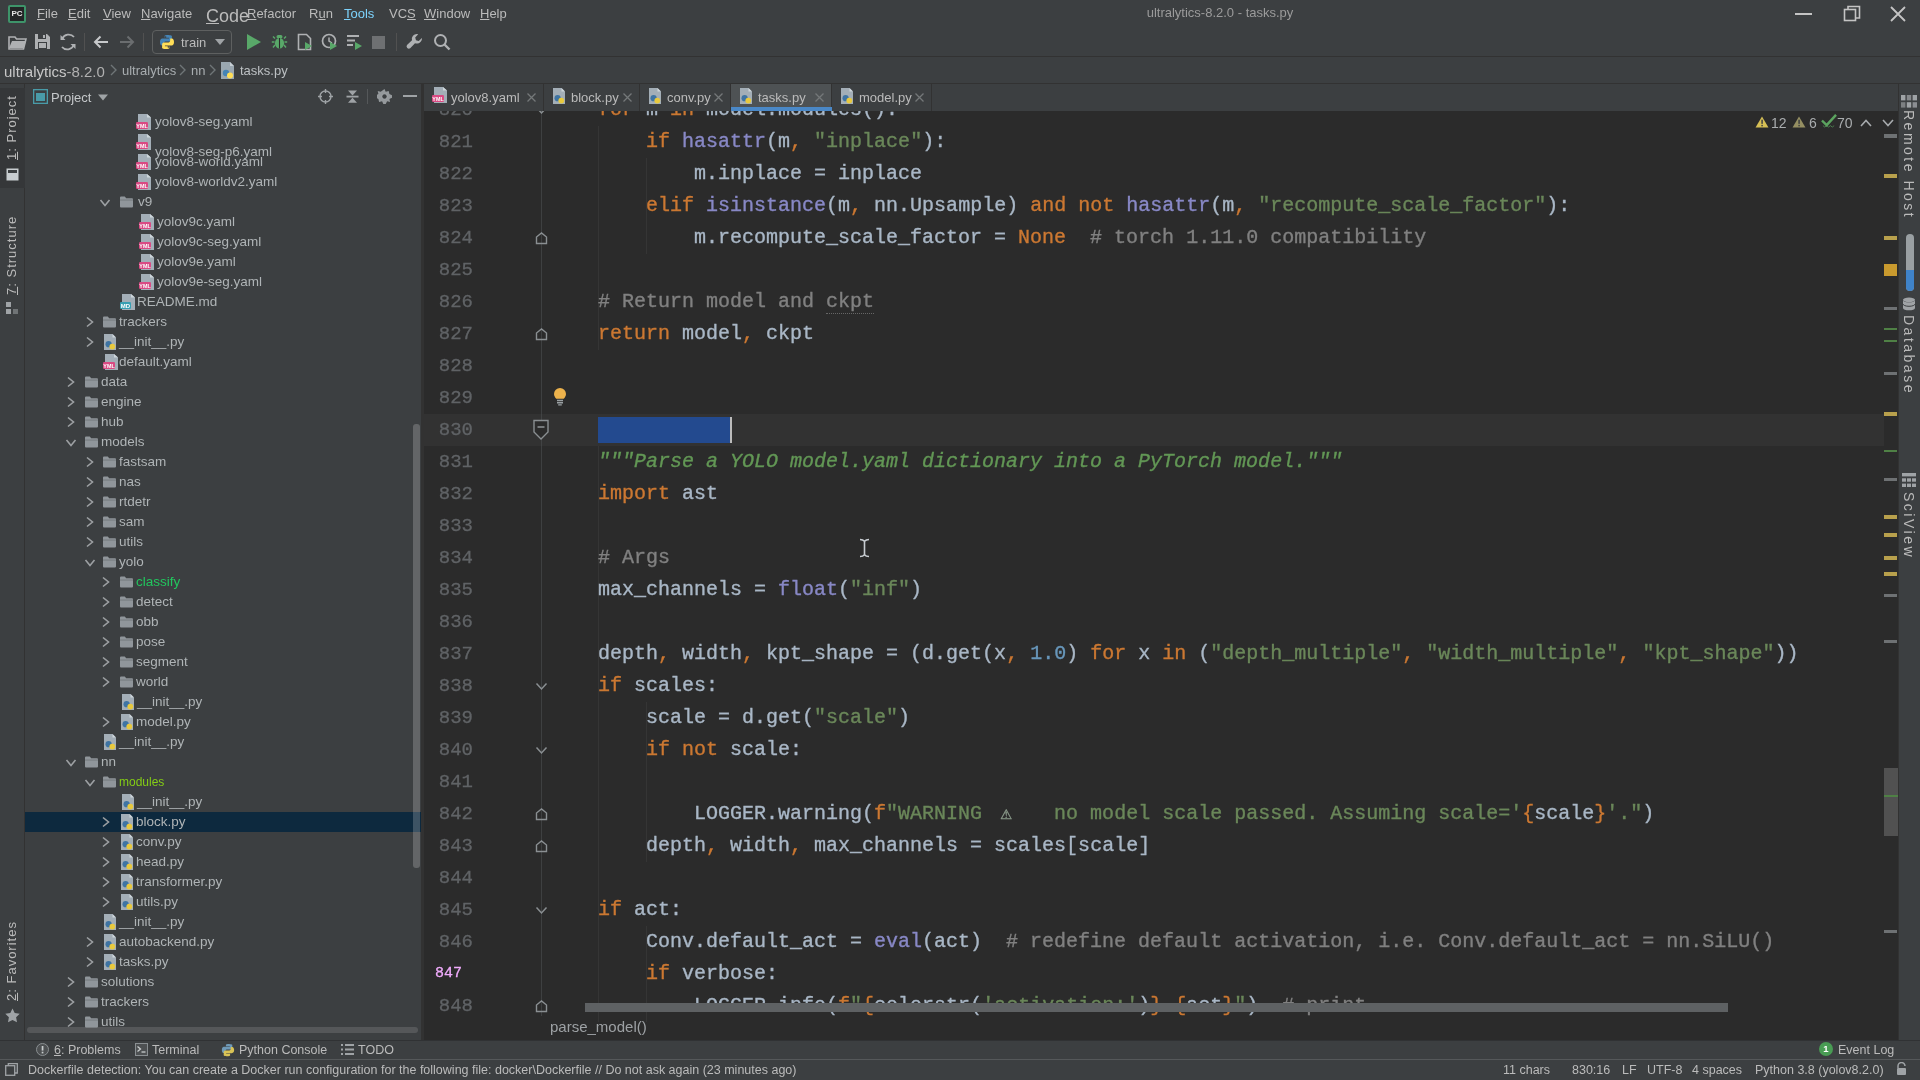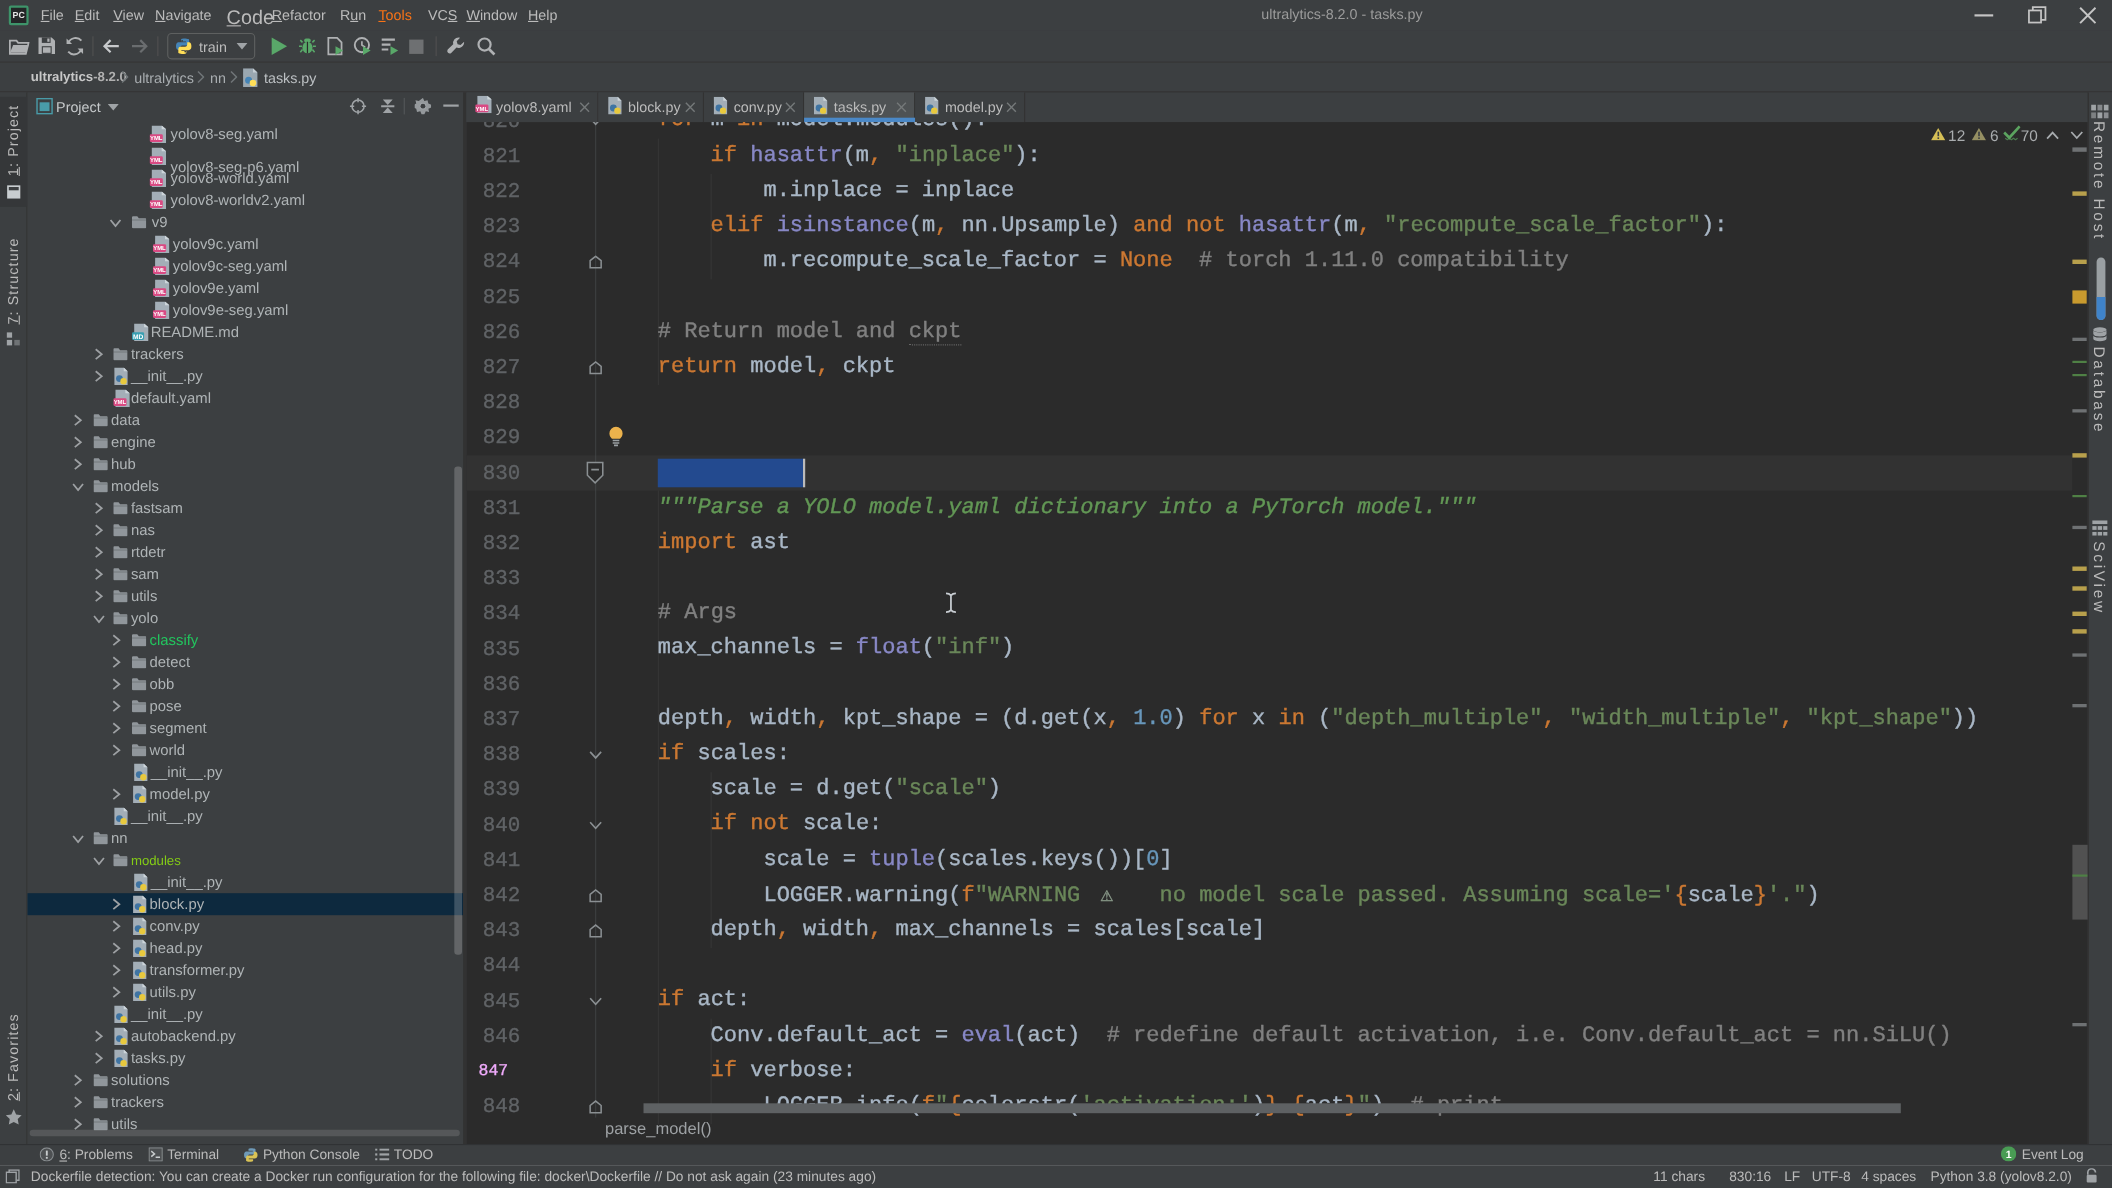--- a/index.html
+++ b/index.html
@@ -21,21 +21,21 @@
 <div id="root">
 <div class="abs" style="left:0;top:0;width:1920px;height:28px;background:#3c3f41"></div>
 <div class="abs" style="left:8px;top:5px;width:18px;height:18px;border:2px solid #3e946a;border-radius:2px;background:#242627;color:#e6e6e6;font-size:8px;font-weight:bold;text-align:center;line-height:14px">PC</div>
 <div class="abs" style="left:37px;top:6px;height:18px;font-size:13px;color:#bbbbbb"><span style="text-decoration:underline">F</span>ile</div>
 <div class="abs" style="left:68px;top:6px;height:18px;font-size:13px;color:#bbbbbb"><span style="text-decoration:underline">E</span>dit</div>
 <div class="abs" style="left:103px;top:6px;height:18px;font-size:13px;color:#bbbbbb"><span style="text-decoration:underline">V</span>iew</div>
 <div class="abs" style="left:141px;top:6px;height:18px;font-size:13px;color:#bbbbbb"><span style="text-decoration:underline">N</span>avigate</div>
 <div class="abs" style="left:206px;top:6px;height:18px;font-size:18px;color:#bbbbbb"><span style="text-decoration:underline">C</span>ode</div>
 <div class="abs" style="left:247px;top:6px;height:18px;font-size:13px;color:#bbbbbb"><span style="text-decoration:underline">R</span>efactor</div>
 <div class="abs" style="left:309px;top:6px;height:18px;font-size:13px;color:#bbbbbb">R<span style="text-decoration:underline">u</span>n</div>
-<div class="abs" style="left:344px;top:6px;height:18px;font-size:13px;color:#f97316"><span style="text-decoration:underline">T</span>ools</div>
+<div class="abs" style="left:344px;top:6px;height:18px;font-size:13px;color:#7dd3fc"><span style="text-decoration:underline">T</span>ools</div>
 <div class="abs" style="left:389px;top:6px;height:18px;font-size:13px;color:#bbbbbb">VC<span style="text-decoration:underline">S</span></div>
 <div class="abs" style="left:424px;top:6px;height:18px;font-size:13px;color:#bbbbbb"><span style="text-decoration:underline">W</span>indow</div>
 <div class="abs" style="left:480px;top:6px;height:18px;font-size:13px;color:#bbbbbb"><span style="text-decoration:underline">H</span>elp</div>
 <div class="abs" style="left:1000px;top:5px;width:440px;text-align:center;font-size:13px;color:#9b9b9b">ultralytics-8.2.0 - tasks.py</div>
 <div class="abs" style="left:1795px;top:13px;width:17px;height:2px;background:#c4c4c4"></div>
 <svg class="abs" style="left:1843px;top:5px" width="18" height="18" viewBox="0 0 18 18">
       <g fill="none" stroke="#c4c4c4" stroke-width="1.6">
         <rect x="1.5" y="4.5" width="11" height="11"></rect>
         <path d="M5 4.5 V1.5 H16.5 V13 H12.5"></path>
       </g>
@@ -119,21 +119,21 @@
 <div class="abs" style="left:372px;top:36px;width:13px;height:13px;background:#6e7072"></div>
 <div class="abs" style="left:396px;top:33px;width:1px;height:18px;background:#515151"></div>
 <svg class="abs" style="left:405px;top:32px" width="19" height="19" viewBox="0 0 19 19">
       <path d="M12 2 a5 5 0 0 0-5 6.2 L2 13 a2.3 2.3 0 0 0 3.2 3.2 L10 11.2 A5 5 0 0 0 16.9 6 L13.7 9 11 8.2 10.2 5.5 13.2 2.3z" fill="#afb1b3"></path>
     </svg>
 <svg class="abs" style="left:433px;top:33px" width="18" height="18" viewBox="0 0 18 18">
       <circle cx="7.5" cy="7.5" r="5.5" fill="none" stroke="#afb1b3" stroke-width="2"></circle>
       <path d="M11.5 11.5 L16.5 16.5" stroke="#afb1b3" stroke-width="2.4"></path>
     </svg>
 <div class="abs" style="left:0;top:57px;width:1920px;height:27px;background:#3c3f41;border-bottom:1px solid #323232"></div>
-<div class="abs" style="left:28px;top:63px;font-size:12px;font-weight:bold;color:#c8c8c8">ultralytics<span style="color:#b0b0b0">-8.2.0</span></div>
+<div class="abs" style="left:4px;top:63px;font-size:15px;font-weight:normal;color:#c8c8c8">ultralytics<span style="color:#b0b0b0">-8.2.0</span></div>
 <svg class="abs" style="left:110px;top:64px" width="7" height="12" viewBox="0 0 7 12">
       <path d="M1 1 L6 6 L1 11" stroke="#6f7577" stroke-width="1.4" fill="none"></path>
     </svg>
 <div class="abs" style="left:122px;top:63px;font-size:13px;color:#a8adb0">ultralytics</div>
 <svg class="abs" style="left:179px;top:64px" width="7" height="12" viewBox="0 0 7 12">
       <path d="M1 1 L6 6 L1 11" stroke="#6f7577" stroke-width="1.4" fill="none"></path>
     </svg>
 <div class="abs" style="left:191px;top:63px;font-size:13px;color:#a8adb0">nn</div>
 <svg class="abs" style="left:209px;top:64px" width="7" height="12" viewBox="0 0 7 12">
       <path d="M1 1 L6 6 L1 11" stroke="#6f7577" stroke-width="1.4" fill="none"></path>
@@ -668,21 +668,20 @@
       <div class="abs cd" style="left:0;top:495px;width:49px;text-align:right;font-size:19px;color:#606366;-webkit-text-stroke:0.3px currentColor">836</div>
       <div class="abs cd" style="left:0;top:527px;width:49px;text-align:right;font-size:19px;color:#606366;-webkit-text-stroke:0.3px currentColor">837</div>
       <div class="abs cd" style="left:126px;top:527px">    depth<i class="k">,</i> width<i class="k">,</i> kpt_shape = (d.get(x<i class="k">,</i> <i class="n">1.0</i>) <i class="k">for</i> x <i class="k">in</i> (<i class="s">"depth_multiple"</i><i class="k">,</i> <i class="s">"width_multiple"</i><i class="k">,</i> <i class="s">"kpt_shape"</i>))</div>
       <div class="abs cd" style="left:0;top:559px;width:49px;text-align:right;font-size:19px;color:#606366;-webkit-text-stroke:0.3px currentColor">838</div>
       <div class="abs cd" style="left:126px;top:559px">    <i class="k">if</i> scales:</div>
       <div class="abs cd" style="left:0;top:591px;width:49px;text-align:right;font-size:19px;color:#606366;-webkit-text-stroke:0.3px currentColor">839</div>
       <div class="abs cd" style="left:126px;top:591px">        scale = d.get(<i class="s">"scale"</i>)</div>
       <div class="abs cd" style="left:0;top:623px;width:49px;text-align:right;font-size:19px;color:#606366;-webkit-text-stroke:0.3px currentColor">840</div>
       <div class="abs cd" style="left:126px;top:623px">        <i class="k">if</i> <i class="k">not</i> scale:</div>
       <div class="abs cd" style="left:0;top:655px;width:49px;text-align:right;font-size:19px;color:#606366;-webkit-text-stroke:0.3px currentColor">841</div>
-      <div class="abs cd" style="left:126px;top:655px">            scale = <i class="b">tuple</i>(scales.keys())[<i class="n">0</i>]</div>
       <div class="abs cd" style="left:0;top:687px;width:49px;text-align:right;font-size:19px;color:#606366;-webkit-text-stroke:0.3px currentColor">842</div>
       <div class="abs cd" style="left:126px;top:687px">            LOGGER.warning(<i class="k">f</i><i class="s">"WARNING </i><span style="display:inline-block;width:24px;text-align:center;color:#8a9a8a;font-size:19px">⚠</span><i class="s">   no model scale passed. Assuming scale='</i><i class="k">{</i>scale<i class="k">}</i><i class="s">'."</i>)</div>
       <div class="abs cd" style="left:0;top:719px;width:49px;text-align:right;font-size:19px;color:#606366;-webkit-text-stroke:0.3px currentColor">843</div>
       <div class="abs cd" style="left:126px;top:719px">        depth<i class="k">,</i> width<i class="k">,</i> max_channels = scales[scale]</div>
       <div class="abs cd" style="left:0;top:751px;width:49px;text-align:right;font-size:19px;color:#606366;-webkit-text-stroke:0.3px currentColor">844</div>
       <div class="abs cd" style="left:0;top:783px;width:49px;text-align:right;font-size:19px;color:#606366;-webkit-text-stroke:0.3px currentColor">845</div>
       <div class="abs cd" style="left:126px;top:783px">    <i class="k">if</i> act:</div>
       <div class="abs cd" style="left:0;top:815px;width:49px;text-align:right;font-size:19px;color:#606366;-webkit-text-stroke:0.3px currentColor">846</div>
       <div class="abs cd" style="left:126px;top:815px">        Conv.default_act = <i class="b">eval</i>(act)  <i class="c"># redefine default activation, i.e. Conv.default_act = nn.SiLU()</i></div>
       <div class="abs cd" style="left:0;top:847px;width:49px;text-align:center;font-size:15px;color:#f0abfc;-webkit-text-stroke:0.3px currentColor">847</div>

